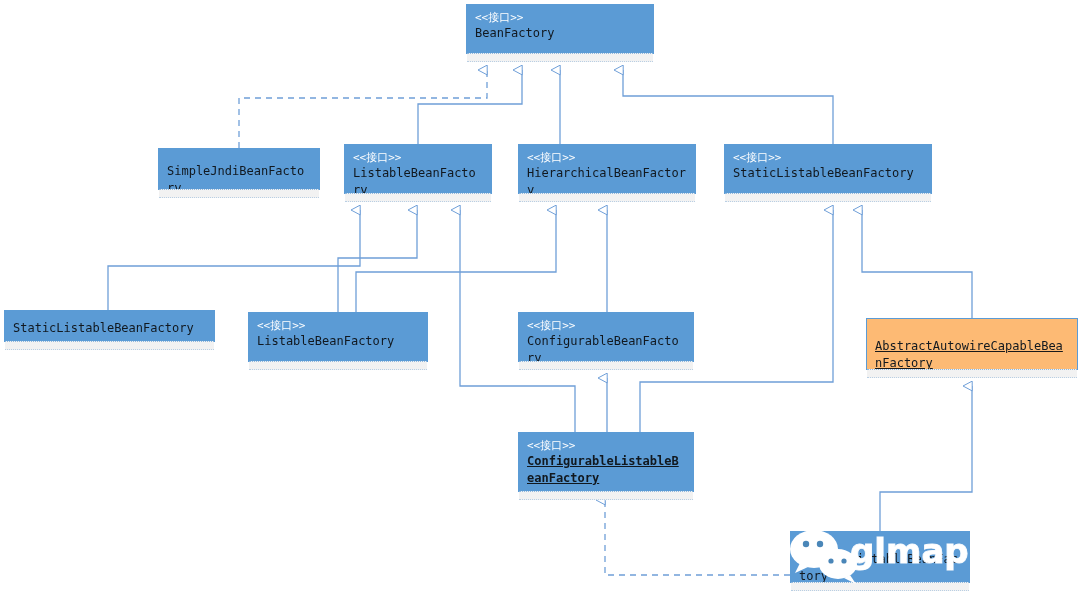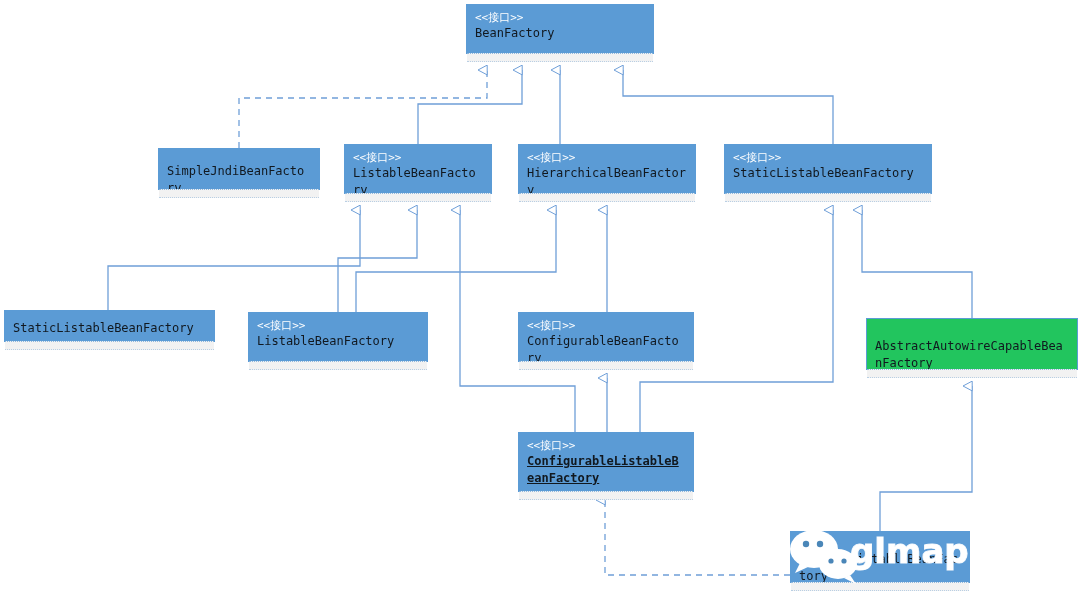--- a/index.html
+++ b/index.html
@@ -175,21 +175,21 @@
     <div class="cname">ListableBeanFactory</div>
     <div class="compartment"></div>
   </div>
 
   <div class="node" style="left: 518px; top: 312px; width: 176px; height: 50px; background: rgb(91, 155, 213); border-color: rgb(91, 155, 213);">
     <div class="stereo">&lt;&lt;接口&gt;&gt;</div>
     <div class="cname">ConfigurableBeanFactory</div>
     <div class="compartment"></div>
   </div>
 
-  <div class="node" style="left: 866px; top: 318px; width: 212px; height: 52px; background: #22c55e; border-color: rgb(91, 155, 213);">
+  <div class="node" style="left: 866px; top: 318px; width: 212px; height: 52px; background: #fdba74; border-color: rgb(91, 155, 213); text-decoration: underline;">
 
     <div class="cname" style="margin-top: 13px;">AbstractAutowireCapableBeanFactory</div>
     <div class="compartment"></div>
   </div>
 
   <div class="node underline" style="left: 518px; top: 432px; width: 176px; height: 60px; background: rgb(91, 155, 213); border-color: rgb(91, 155, 213);">
     <div class="stereo">&lt;&lt;接口&gt;&gt;</div>
     <div class="cname">ConfigurableListableBeanFactory</div>
     <div class="compartment"></div>
   </div>

